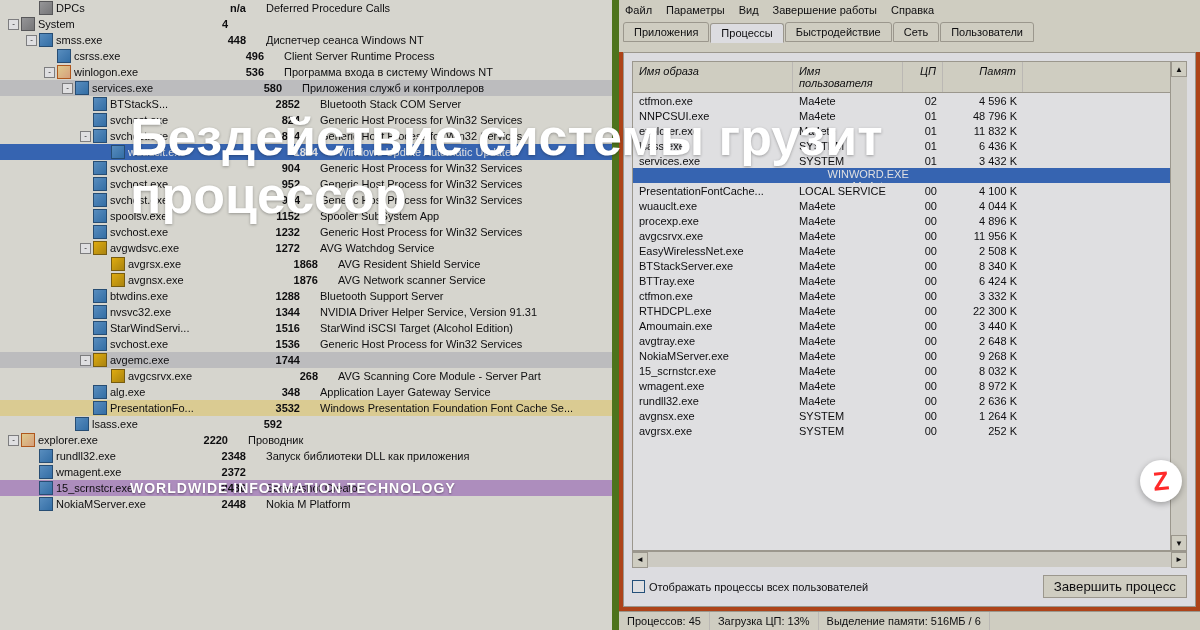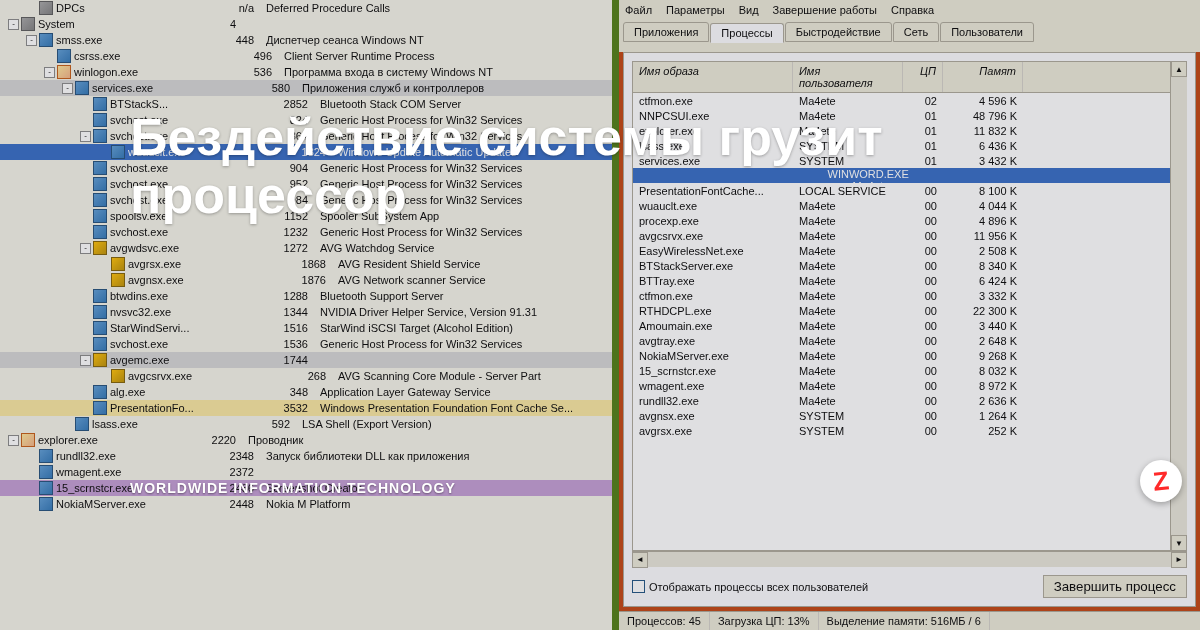--- a/index.html
+++ b/index.html
@@ -6,21 +6,21 @@
 body { font-family: Tahoma, Arial, sans-serif; font-size: 11px; width: 1200px; height: 630px; overflow: hidden; position: relative; background: #ece9d8; }
 .bg { position: absolute; inset: 0; display: flex; }
 .left-pane { width: 612px; height: 100%; background: #f5f3e8; overflow: hidden; }
 .right-pane { flex: 1; height: 100%; background: #c2410c; border-left: 7px solid #4d7c0f; display: flex; flex-direction: column; }
 
 .tree-row { display: flex; align-items: center; height: 16px; white-space: nowrap; }
 .tree-row .indent { display: inline-block; }
 .tree-row .toggle { width: 11px; height: 11px; border: 1px solid #888; display: inline-flex; align-items: center; justify-content: center; font-size: 8px; line-height: 1; margin-right: 2px; background: #fff; color: #000; }
 .tree-row .icon { width: 14px; height: 14px; display: inline-block; margin-right: 3px; }
 .tree-row .name { width: 150px; overflow: hidden; text-overflow: ellipsis; }
-.tree-row .pid { width: 60px; text-align: right; padding-right: 12px; }
+.tree-row .pid { width: 60px; text-align: right; padding-right: 20px; font-weight: bold; }
 .tree-row .desc { flex: 1; overflow: hidden; text-overflow: ellipsis; }
 .tree-row.selected { background: #316ac5; color: #fff; }
 .tree-row.highlight-yellow { background: #f9e79f; justify-content: center; }
 .tree-row.highlight-purple { background: #c39bd3; }
 .tree-row.highlight-gray { background: #d5d5d5; }
 
 .ico-app { background: linear-gradient(135deg,#5b9bd5,#2e75b6); border:1px solid #1f4e79; }
 .ico-sys { background: linear-gradient(135deg,#a6a6a6,#7f7f7f); border:1px solid #595959; }
 .ico-avg { background: linear-gradient(135deg,#ffc000,#bf9000); border:1px solid #806000; }
 .ico-folder { background: linear-gradient(135deg,#ffe699,#f4b183); border:1px solid #c55a11; }
@@ -270,21 +270,20 @@
           <span class="name">PresentationFo...</span>
           <span class="pid">3532</span>
           <span class="desc">Windows Presentation Foundation Font Cache Se...</span>
         </div>
         <div class="tree-row ">
           <span class="indent" style="width: 62px;"></span>
           <span style="width: 13px; display: inline-block;"></span>
           <span class="icon ico-app"></span>
           <span class="name">lsass.exe</span>
           <span class="pid">592</span>
-          <span class="desc">LSA Shell (Export Version)</span>
         </div>
         <div class="tree-row ">
           <span class="indent" style="width: 8px;"></span>
           <span class="toggle">-</span>
           <span class="icon ico-folder"></span>
           <span class="name">explorer.exe</span>
           <span class="pid">2220</span>
           <span class="desc">Проводник</span>
         </div>
         <div class="tree-row ">
@@ -379,21 +378,21 @@
               <div class="proc-row selected">
                 <div class="col-img">WINWORD.EXE</div>
                 <div class="col-user">Ma4ete</div>
                 <div class="col-cpu">00</div>
                 <div class="col-mem">32 736 K</div>
               </div>
               <div class="proc-row">
                 <div class="col-img">PresentationFontCache...</div>
                 <div class="col-user">LOCAL SERVICE</div>
                 <div class="col-cpu">00</div>
-                <div class="col-mem">8 100 K</div>
+                <div class="col-mem">4 100 K</div>
               </div>
               <div class="proc-row">
                 <div class="col-img">wuauclt.exe</div>
                 <div class="col-user">Ma4ete</div>
                 <div class="col-cpu">00</div>
                 <div class="col-mem">4 044 K</div>
               </div>
               <div class="proc-row">
                 <div class="col-img">procexp.exe</div>
                 <div class="col-user">Ma4ete</div>

